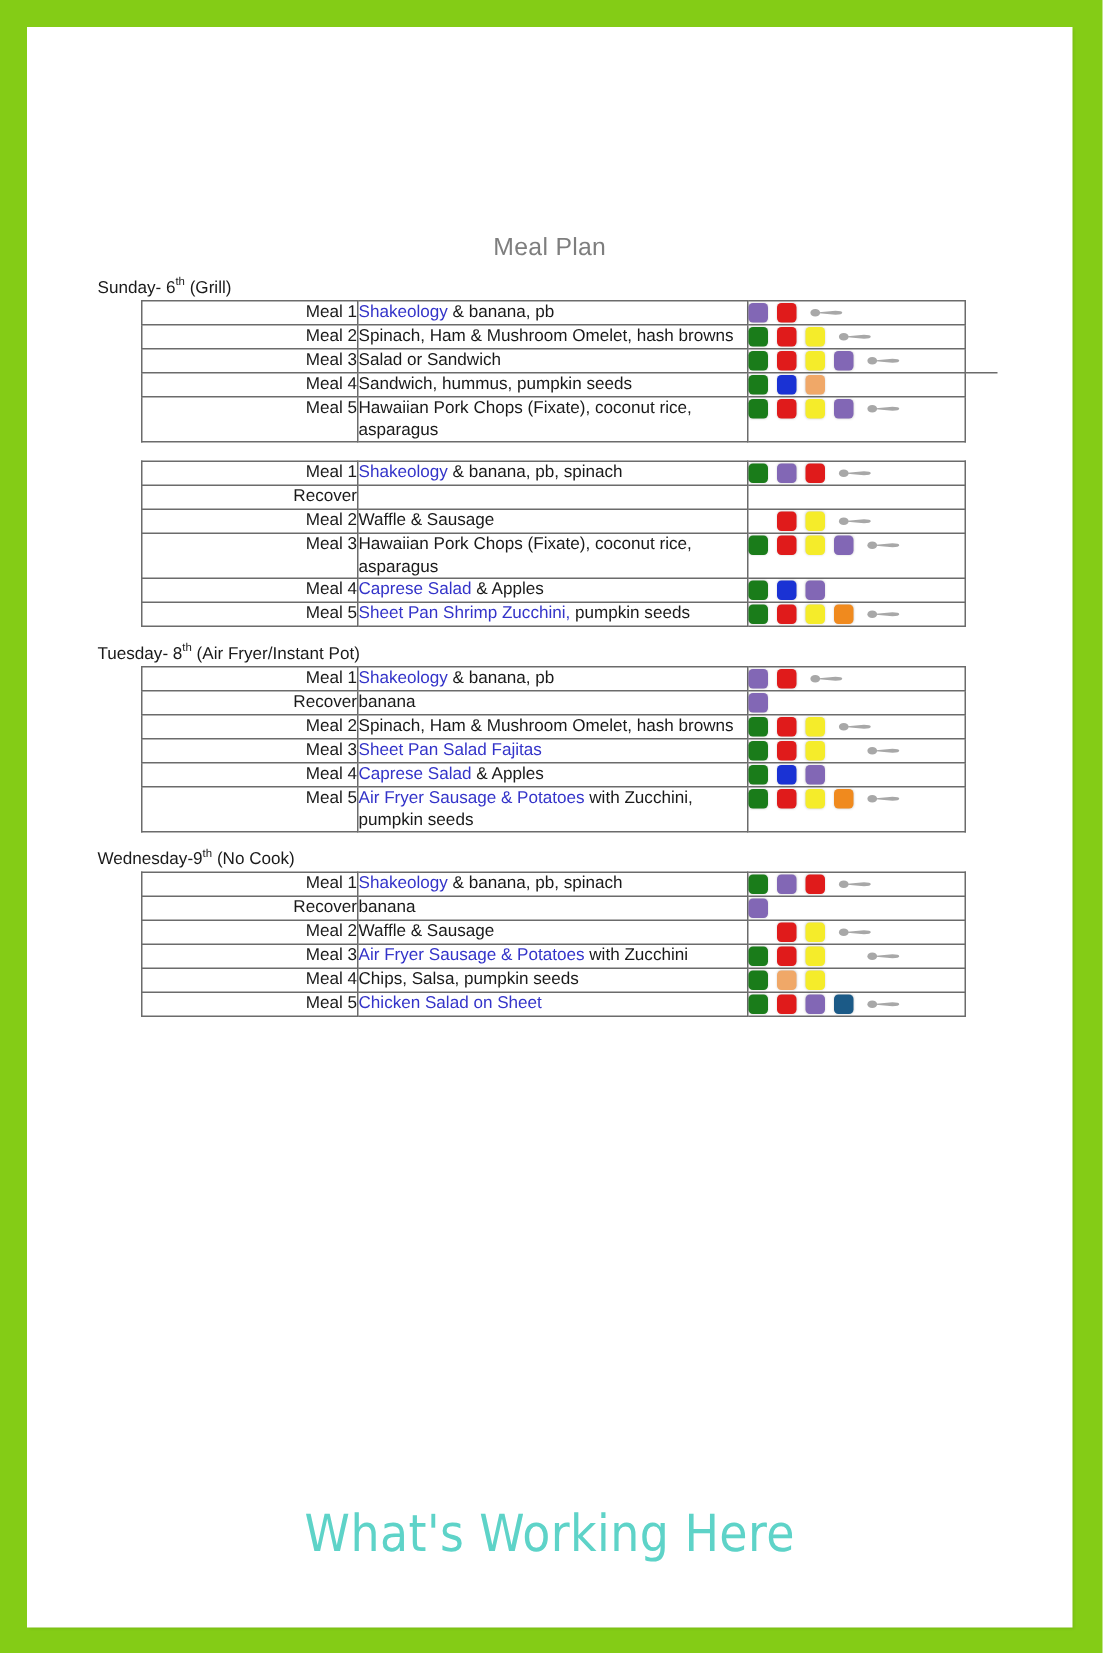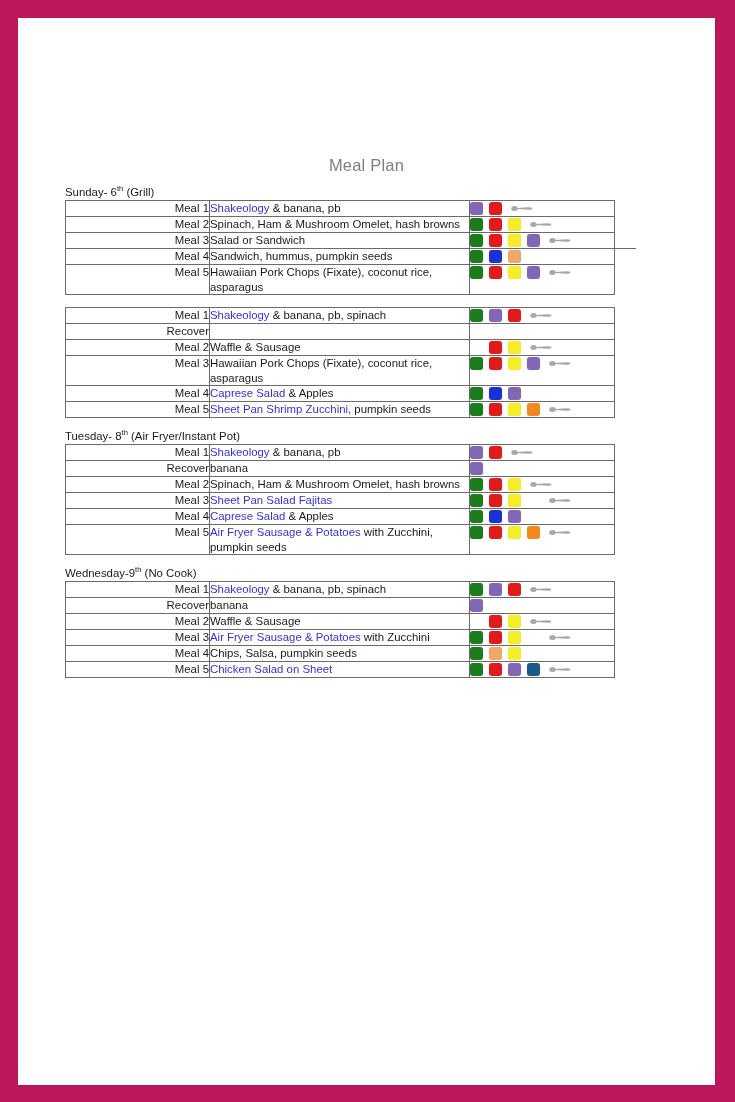--- a/index.html
+++ b/index.html
@@ -11,21 +11,21 @@
     width: 735px;
     height: 1102px;
     font-family: "Liberation Sans", sans-serif;
     overflow: hidden;
   }
   .page-frame {
     position: absolute;
     left: 0; top: 0;
     width: 735px;
     height: 1102px;
-    background: #be185d;
+    background: #84cc16;
   }
   .page-sheet {
     position: absolute;
     left: 18px;
     top: 18px;
     width: 697px;
     height: 1067px;
     background: #ffffff;
     box-shadow: 1px 1px 2px rgba(0,0,0,0.10);
   }
@@ -55,20 +55,21 @@
   .day-header sup {
     font-size: 7.6px;
     vertical-align: super;
     line-height: 0;
   }
   table.meal-table {
     border-collapse: collapse;
     width: 546px;
     table-layout: fixed;
     border: 1px solid #555;
+    margin-left: 29px;
   }
   table.meal-table td {
     border: 1px solid #6b6b6b;
     padding: 0;
     vertical-align: top;
   }
   td.meal-label {
     width: 143px;
     text-align: right;
     font-size: 11.4px;
@@ -517,15 +518,16 @@
                       </g>
                     </svg>
                   </div>
                 </td>
               </tr>
             </tbody>
           </table>
         </div>
       </div>
 
+    <div class="footer-brand">What's Working Here</div>
 
   </div>
 </div>
 
 </body></html>

